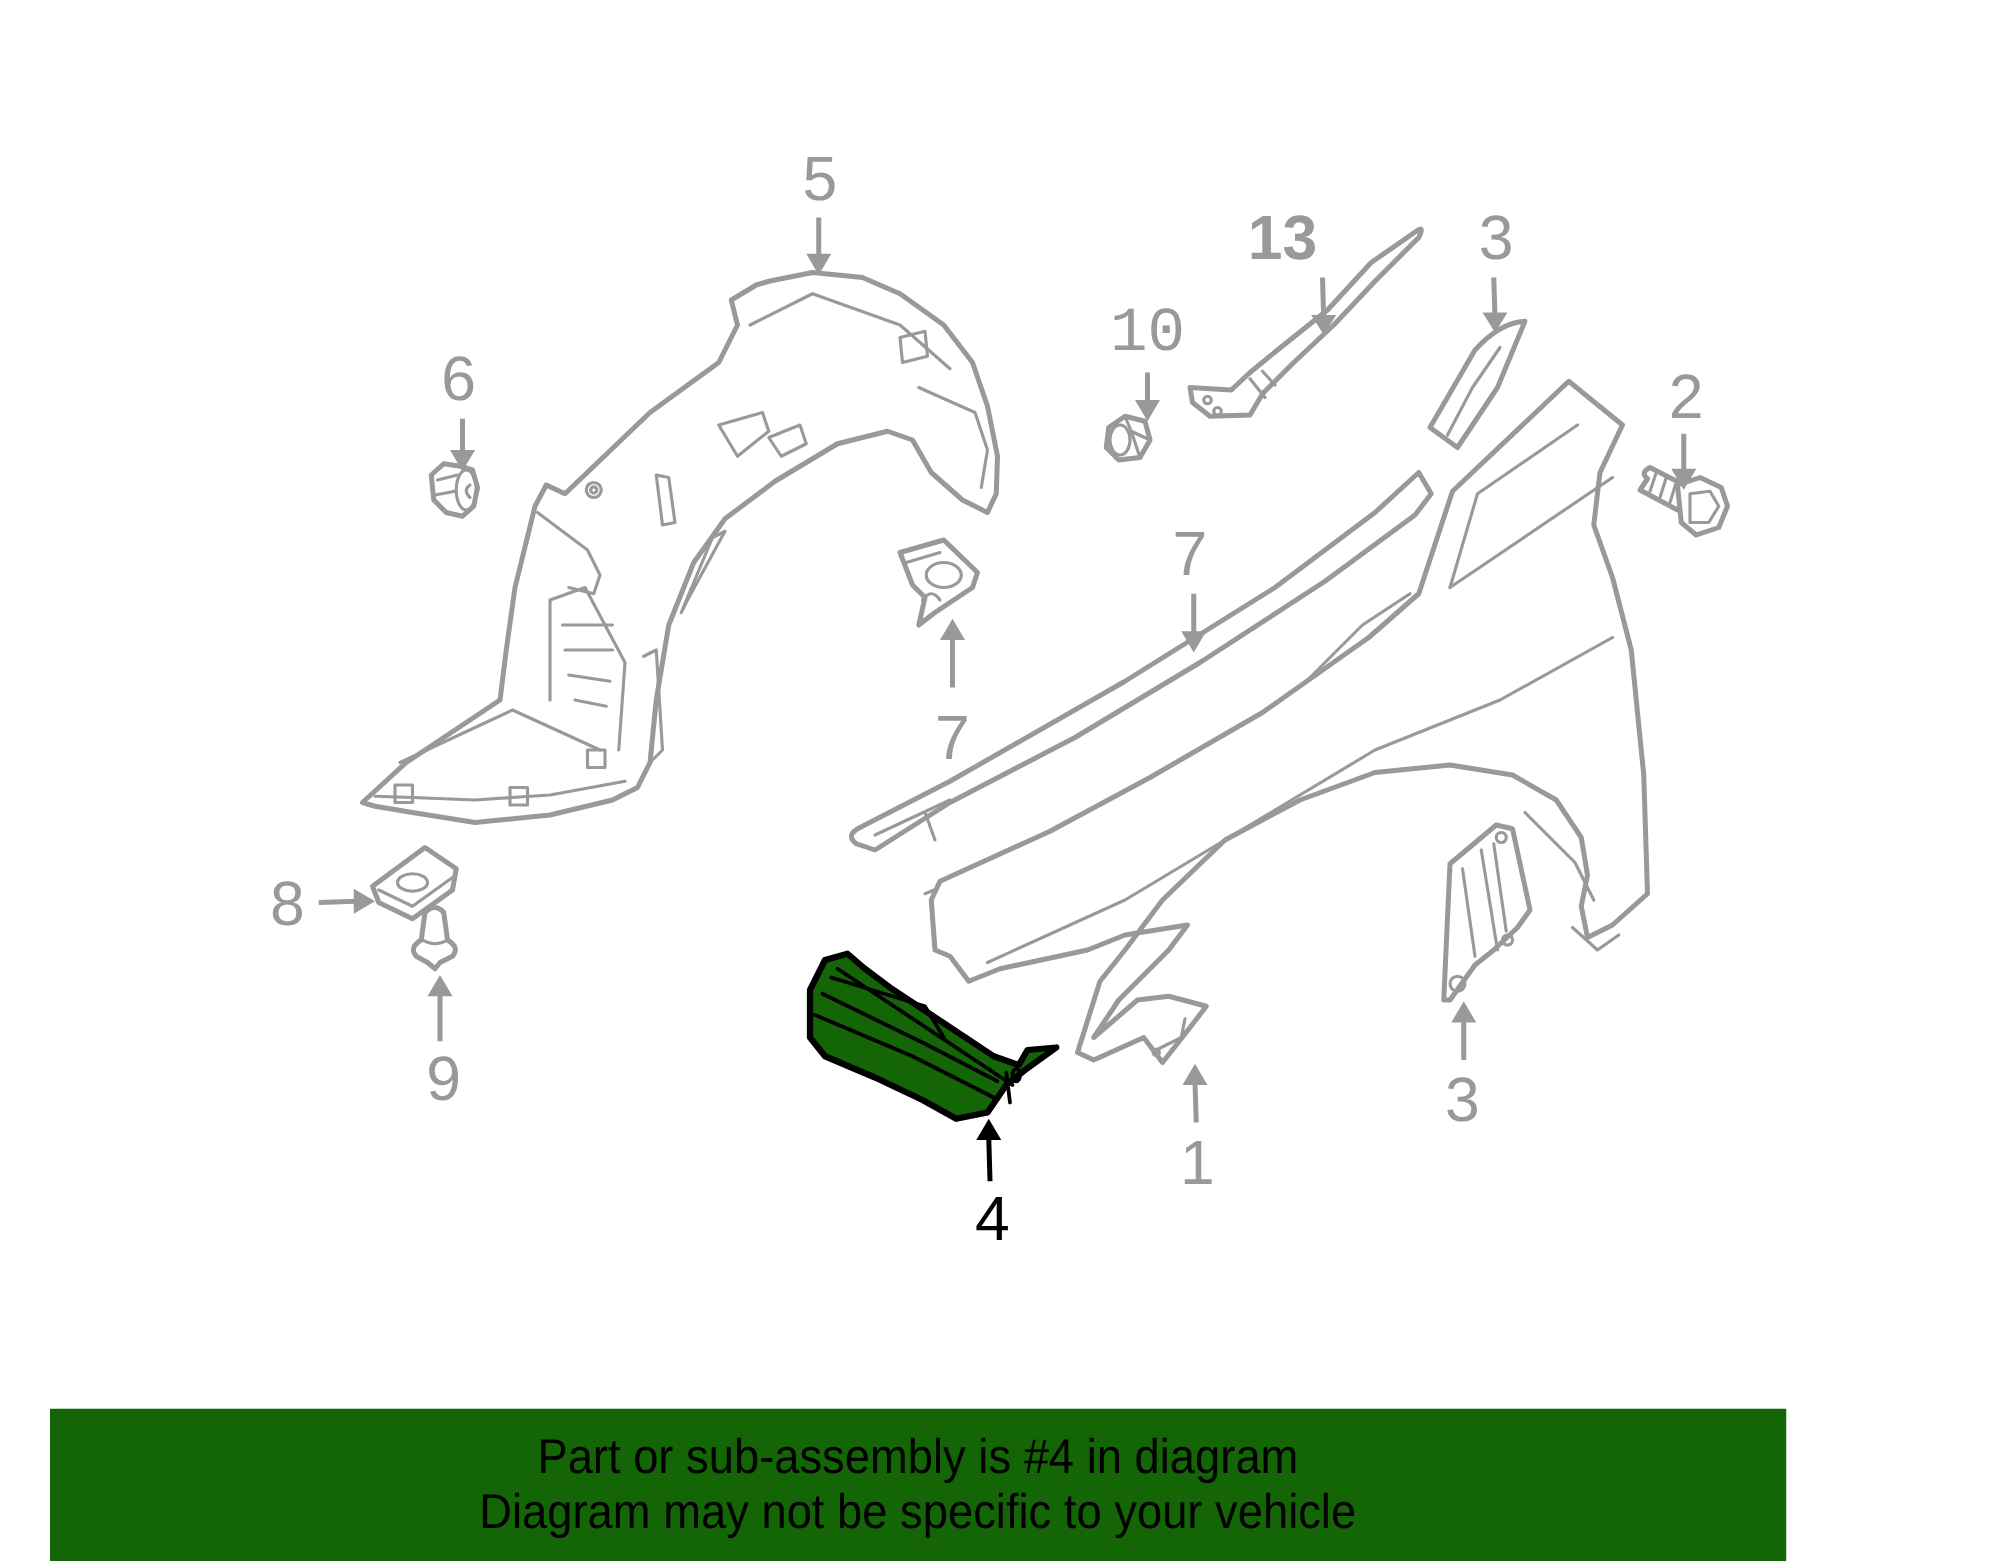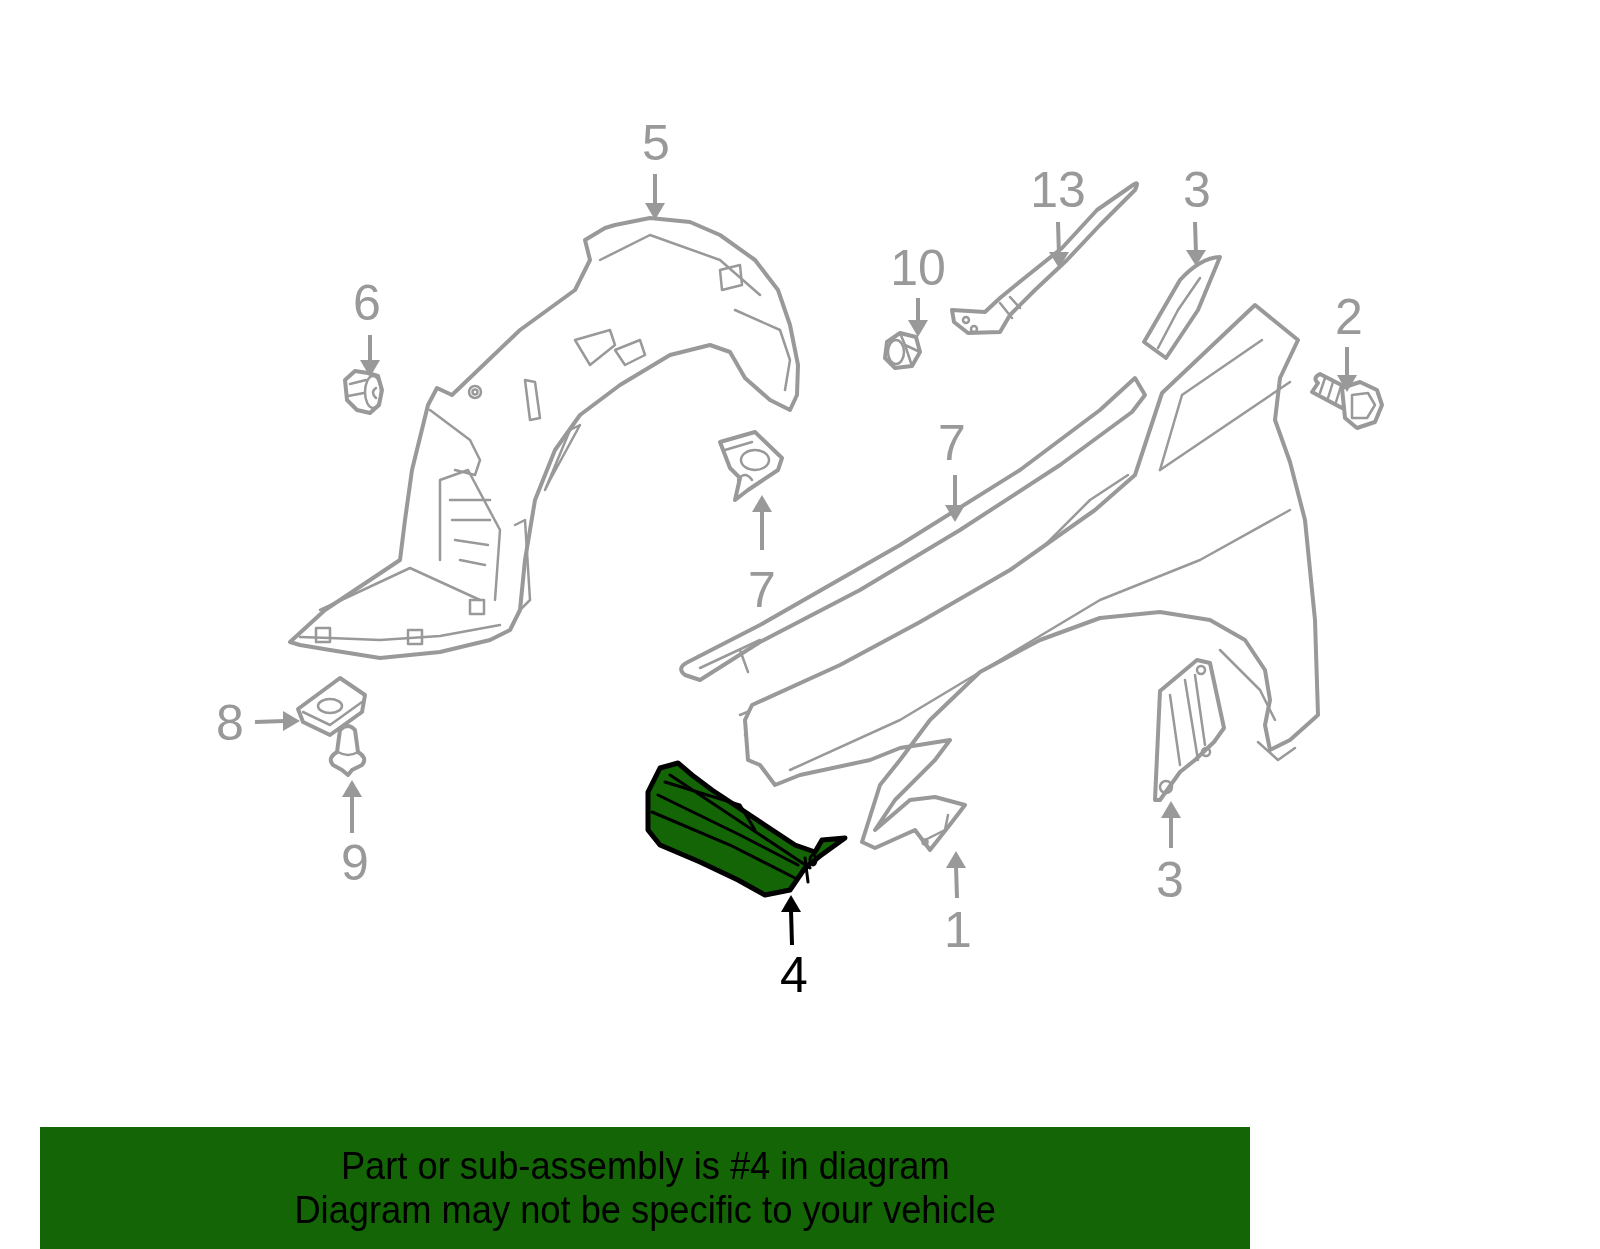--- a/index.html
+++ b/index.html
@@ -1,20 +1,20 @@
 <!DOCTYPE html>
 <html><head>
   <meta charset="utf-8">
   <style>
     html, body { margin: 0; padding: 0; background: #ffffff; }
     body { width: 1600px; height: 1249px; position: relative; overflow: hidden; font-family: "Liberation Sans", sans-serif; }
     .diagram { position: absolute; left: 0; top: 0; width: 1600px; height: 1249px; }
     .callout { position: absolute; font-family: "Liberation Sans", sans-serif; font-size: 50px; line-height: 1; color: #999999; transform: translate(-50%, 0); }
     .callout.active { color: #000000; }
-    .banner { position: absolute; left: 40px; top: 1127px; width: 1210px; height: 122px; background: #136506; display: flex; flex-direction: column; align-items: center; justify-content: center; }
+    .banner { position: absolute; left: 40px; top: 1127px; width: 1389px; height: 122px; background: #136506; display: flex; flex-direction: column; align-items: center; justify-content: center; }
     .banner-line { font-family: "Liberation Sans", sans-serif; font-size: 39px; color: #000000; line-height: 44px; white-space: nowrap; transform: scaleX(0.93); }
     svg .g { fill: #ffffff; stroke: #999999; stroke-width: 4; stroke-linejoin: round; stroke-linecap: round; }
     svg .gt { fill: none; stroke: #999999; stroke-width: 2.5; stroke-linejoin: round; stroke-linecap: round; }
     svg .arrow { stroke: #999999; stroke-width: 4; fill: none; }
     svg .arrowhead { fill: #999999; }
     svg .arrow.active { stroke: #000000; }
     svg .arrowhead.active { fill: #000000; }
     svg .hl { fill: #136506; stroke: #000000; stroke-width: 5; stroke-linejoin: round; }
     svg .hlt { fill: none; stroke: #000000; stroke-width: 3; stroke-linecap: round; }
   </style>
@@ -158,22 +158,22 @@
       <line class="arrow" x1="957" y1="898" x2="956" y2="866"></line>
         <polygon class="arrowhead" points="946,868 966,868 956,851"></polygon>
       <line class="arrow active" x1="792" y1="945" x2="791" y2="910"></line>
         <polygon class="arrowhead active" points="781,912 801,912 791,895"></polygon>
     </g>
   </svg>
 </div>
 
 <div class="callout" style="left:656px; top:118px;">5</div>
 <div class="callout" style="left:367px; top:278px;">6</div>
-<div class="callout" style="left:918px; top:243px;">10</div>
-<div class="callout" style="left:1058px; top:165px;">13</div>
+<div class="callout" style="left:918px; top:243px;font-family:Liberation Mono, monospace;">10</div>
+<div class="callout" style="left:1026px; top:165px;font-weight:bold;">13</div>
 <div class="callout" style="left:1197px; top:165px;">3</div>
 <div class="callout" style="left:1349px; top:292px;">2</div>
 <div class="callout" style="left:952px; top:418px;">7</div>
 <div class="callout" style="left:762px; top:565px;">7</div>
 <div class="callout" style="left:230px; top:698px;">8</div>
 <div class="callout" style="left:355px; top:838px;">9</div>
 <div class="callout" style="left:1170px; top:855px;">3</div>
 <div class="callout" style="left:958px; top:905px;">1</div>
 <div class="callout active" style="left:794px; top:950px;">4</div>
 

